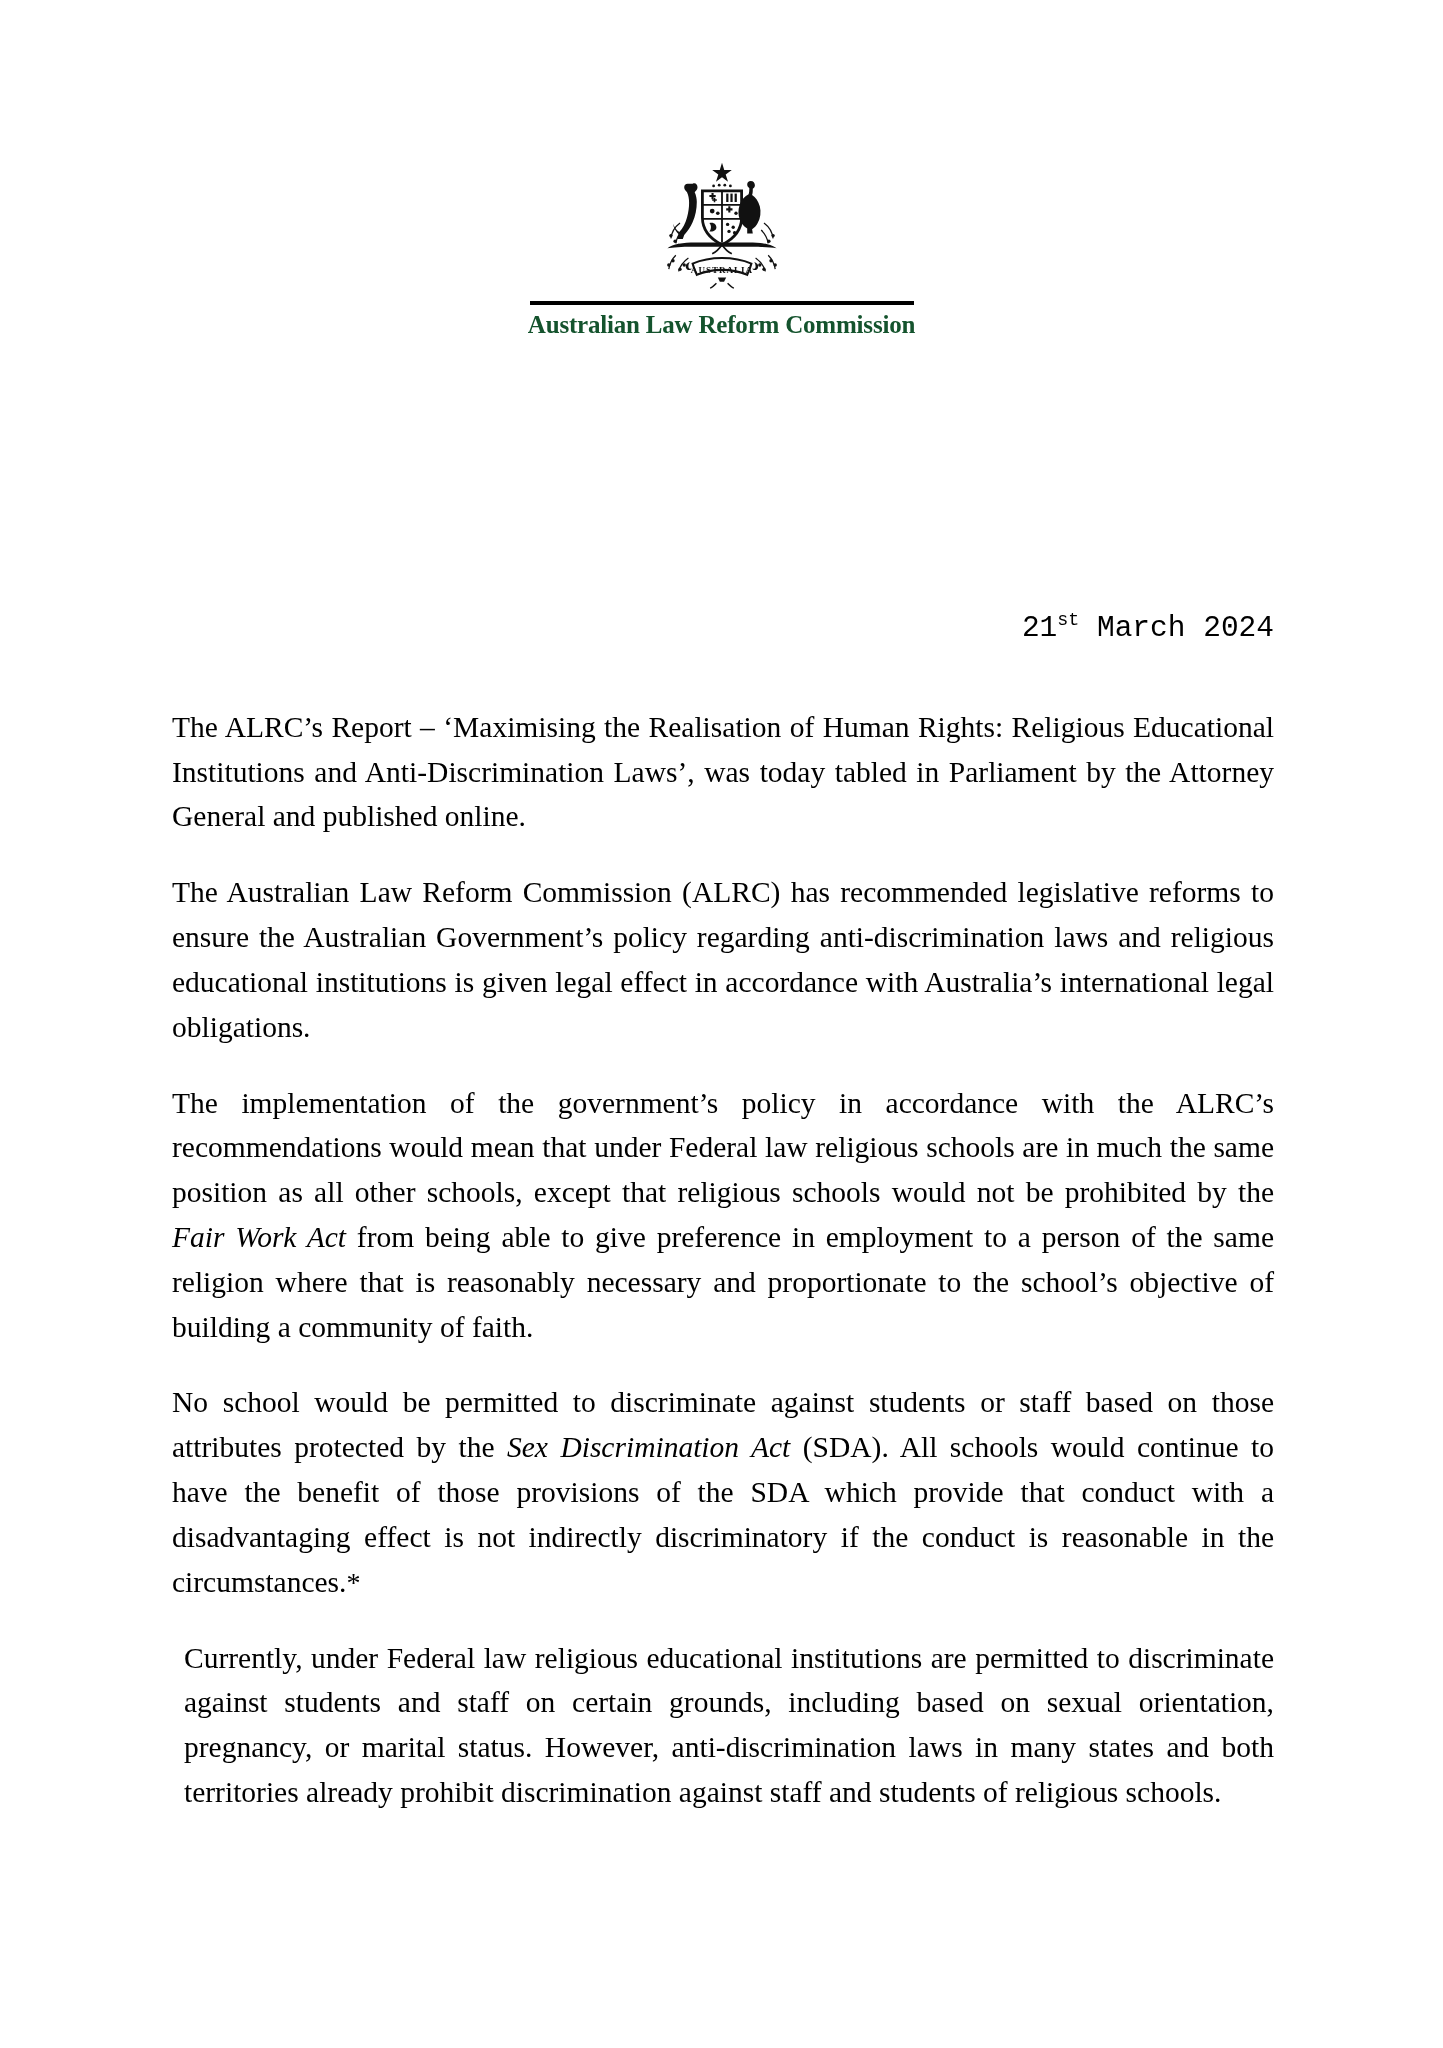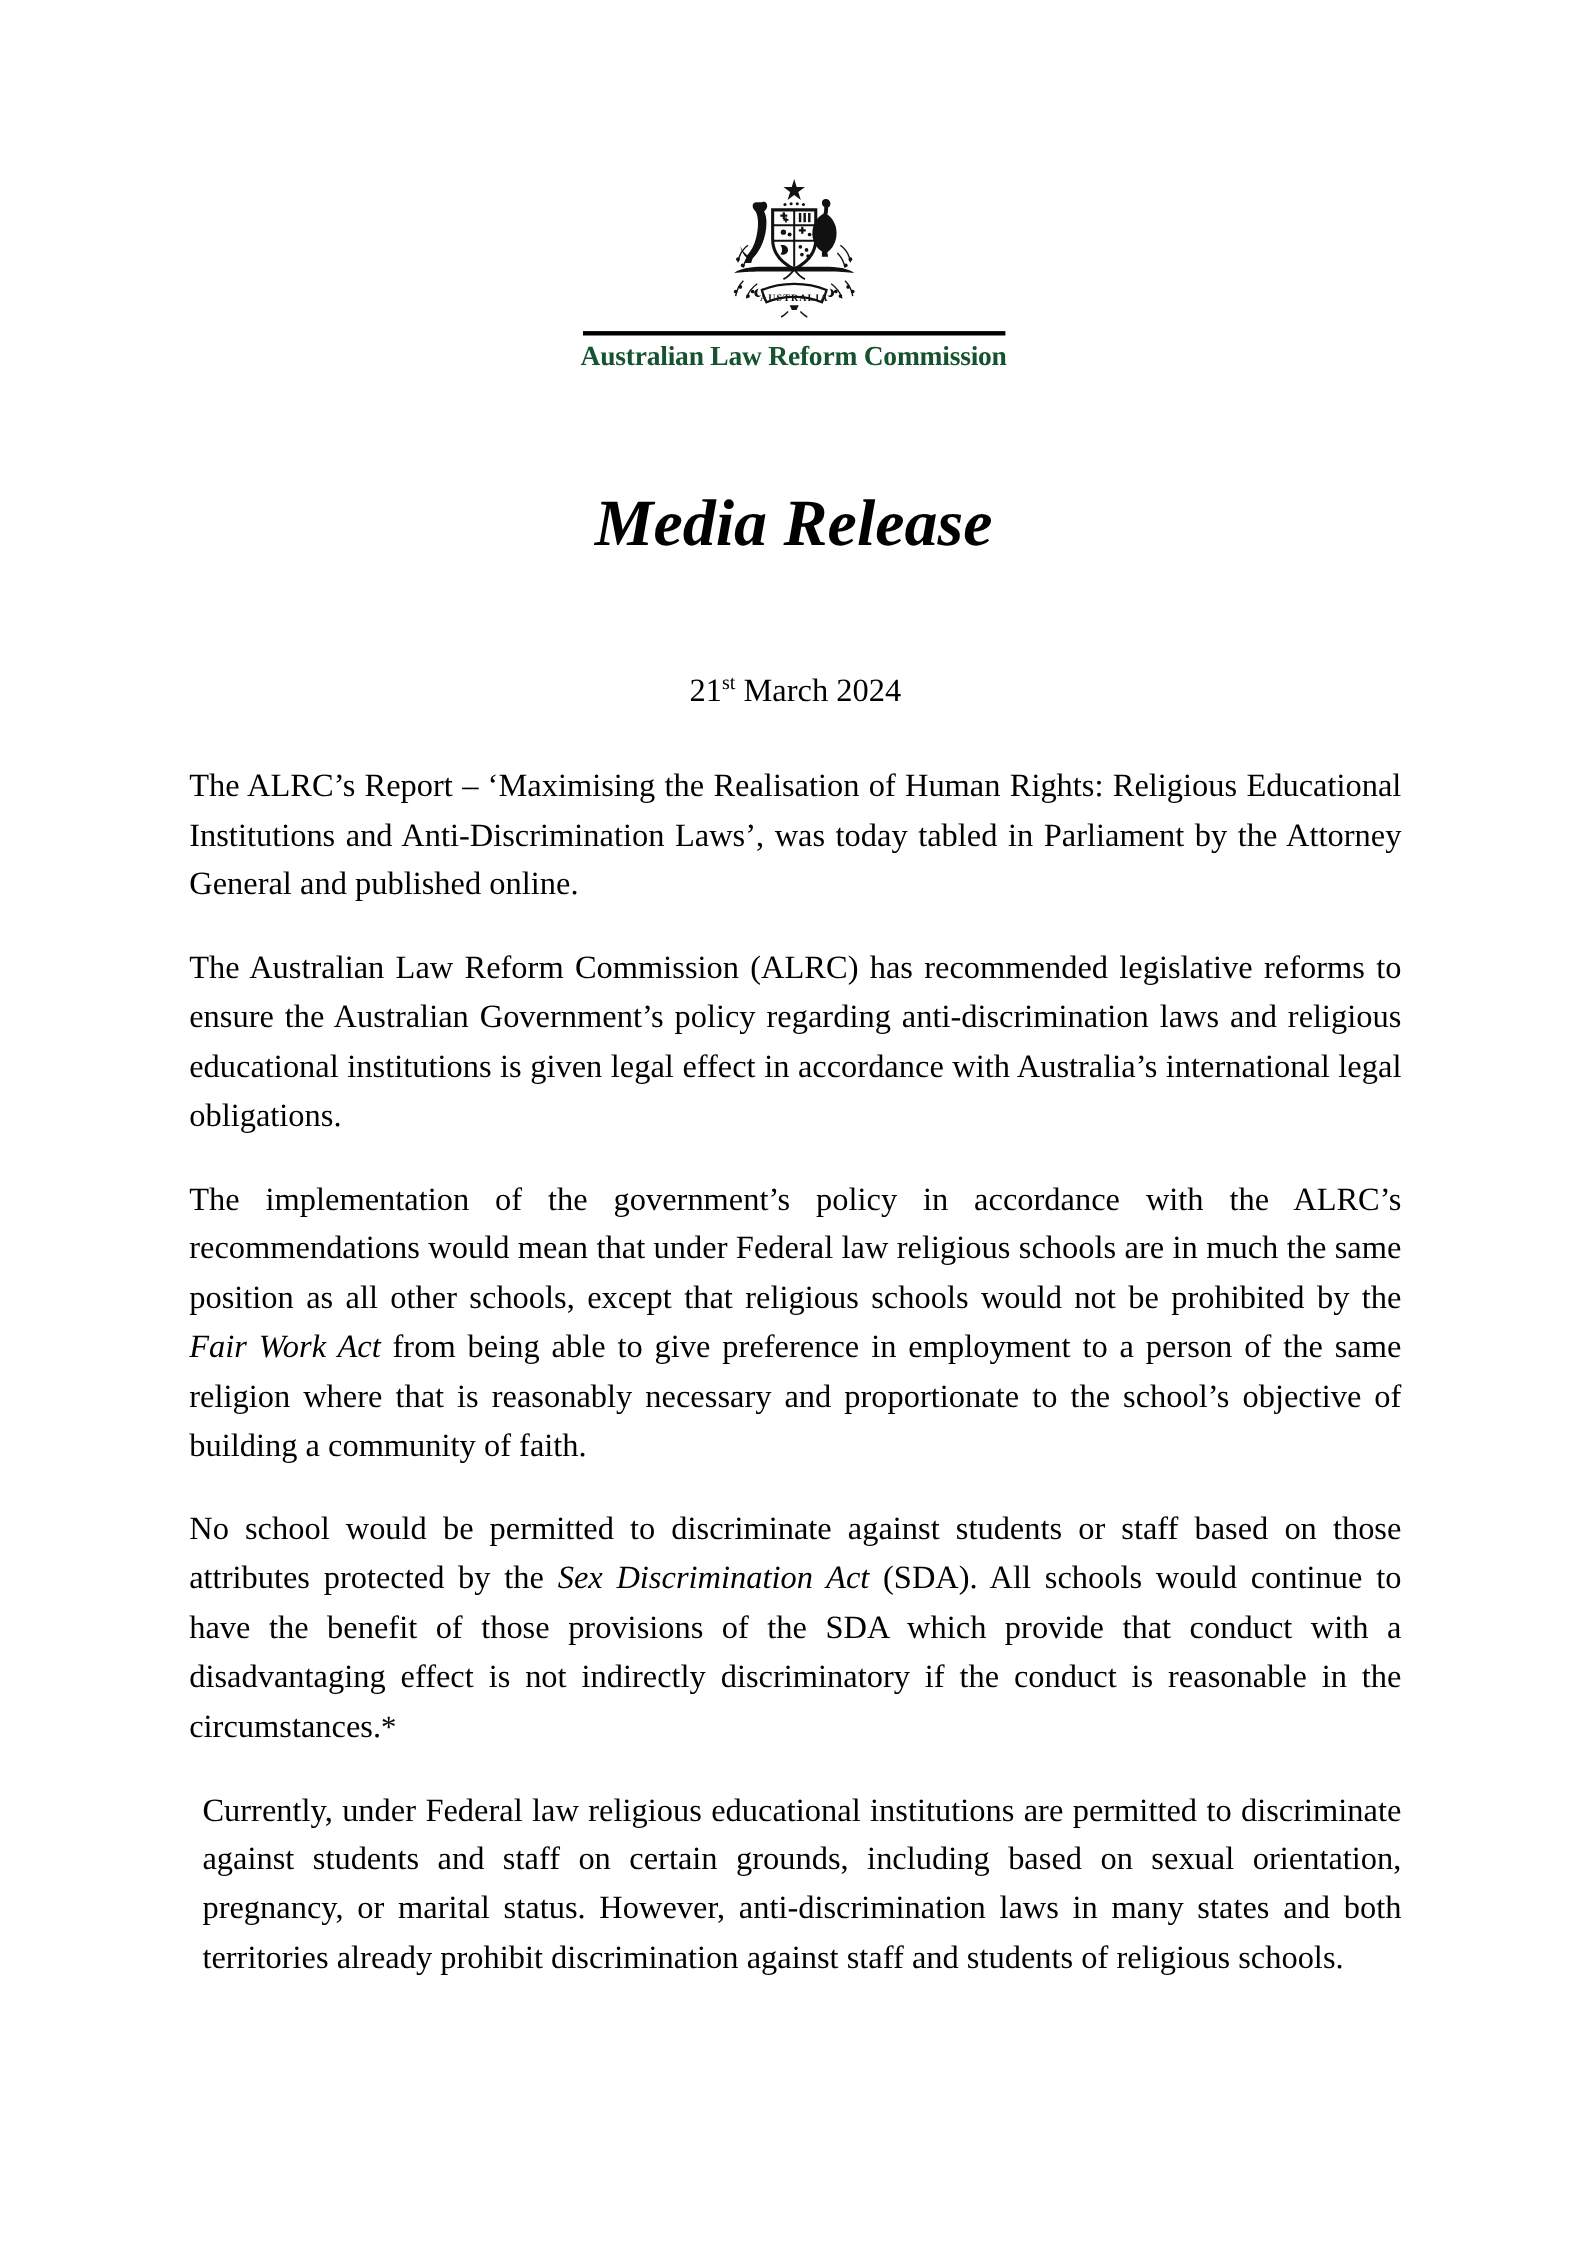--- a/index.html
+++ b/index.html
@@ -77,22 +77,23 @@
   
   .body-block {
     position: absolute;
     left: 172px;
     top: 608px;
     width: 1102px;
   }
   .release-date {
     font-size: 29.5px;
     line-height: 1.38;
-    text-align: center;
-    margin: 0 0 44px 0;
+    text-align: right;
+    margin: 0 0 56px 0;
+    font-family: Liberation Mono, monospace;
   }
   .release-date sup {
     font-size: 0.62em;
     vertical-align: super;
     line-height: 0;
   }
   p.para {
     font-size: 29.5px;
     line-height: 1.52;
     text-align: justify;
@@ -194,21 +195,20 @@
 
         <path d="M94 178 l12 0 l-3 6 l-6 0 Z"></path>
         <path d="M92 186 c-4 4 -6 6 -9 7 M108 186 c4 4 6 6 9 7" stroke="#111111" stroke-width="2" fill="none"></path>
       </g>
     </svg>
 
     <div class="masthead-rule"></div>
     <div class="agency-name">Australian Law Reform Commission</div>
   </div>
 
-  <div class="doc-title">Media Release</div>
 
   <div class="body-block">
     <div class="release-date">
       <span>21</span><sup>st</sup><span> March 2024</span>
     </div>
     <div id="paragraphs">
         <p class="para"><span>The ALRC’s Report – ‘Maximising the Realisation of Human Rights: Religious Educational Institutions and Anti-Discrimination Laws’, was today tabled in Parliament by the Attorney General and published online.</span></p>
         <p class="para"><span>The Australian Law Reform Commission (ALRC) has recommended legislative reforms to ensure the Australian Government’s policy regarding anti-discrimination laws and religious educational institutions is given legal effect in accordance with Australia’s international legal obligations.</span></p>
         <p class="para"><span>The implementation of the government’s policy in accordance with the ALRC’s recommendations would mean that under Federal law religious schools are in much the same position as all other schools, except that religious schools would not be prohibited by the </span><em>Fair Work Act</em><span> from being able to give preference in employment to a person of the same religion where that is reasonably necessary and proportionate to the school’s objective of building a community of faith.</span></p>
         <p class="para"><span>No school would be permitted to discriminate against students or staff based on those attributes protected by the </span><em>Sex Discrimination Act</em><span> (SDA). All schools would continue to have the benefit of those provisions of the SDA which provide that conduct with a disadvantaging effect is not indirectly discriminatory if the conduct is reasonable in the circumstances.</span><span class="footnote-mark">*</span></p>

